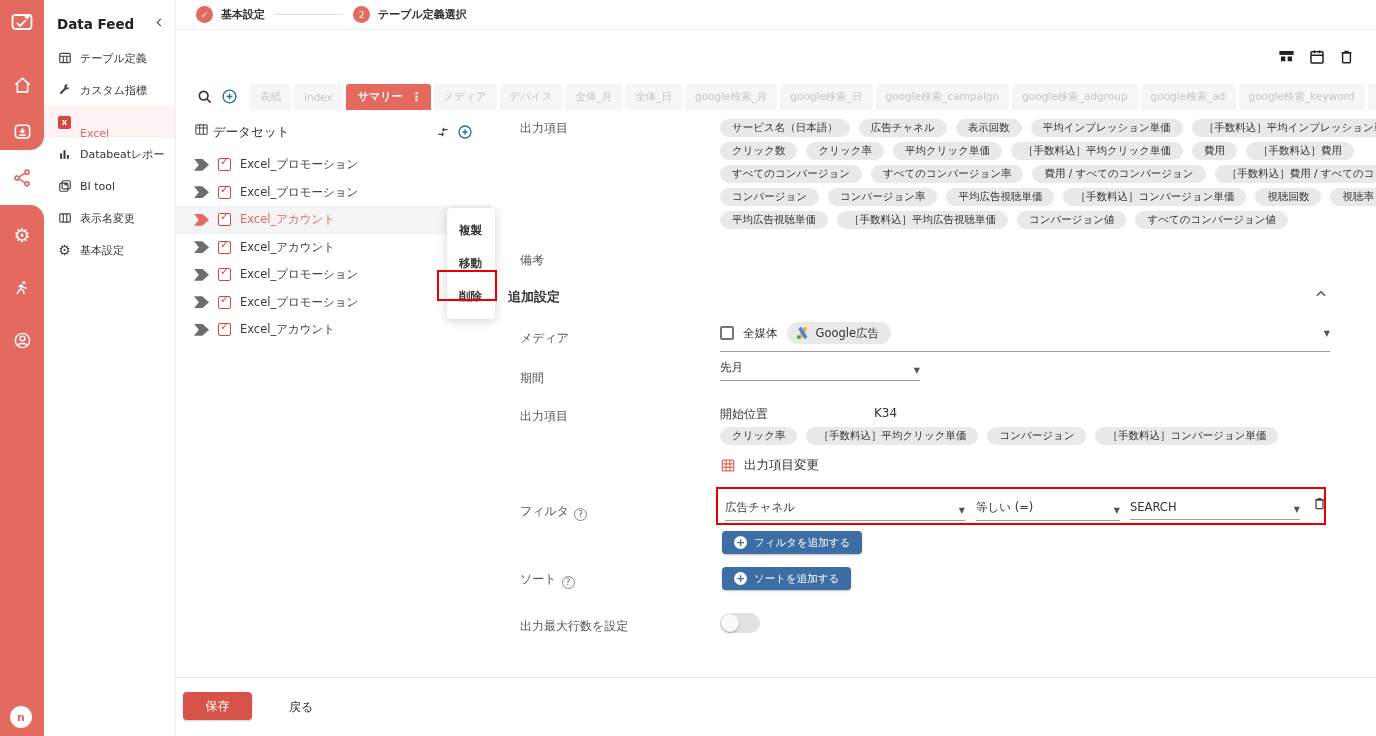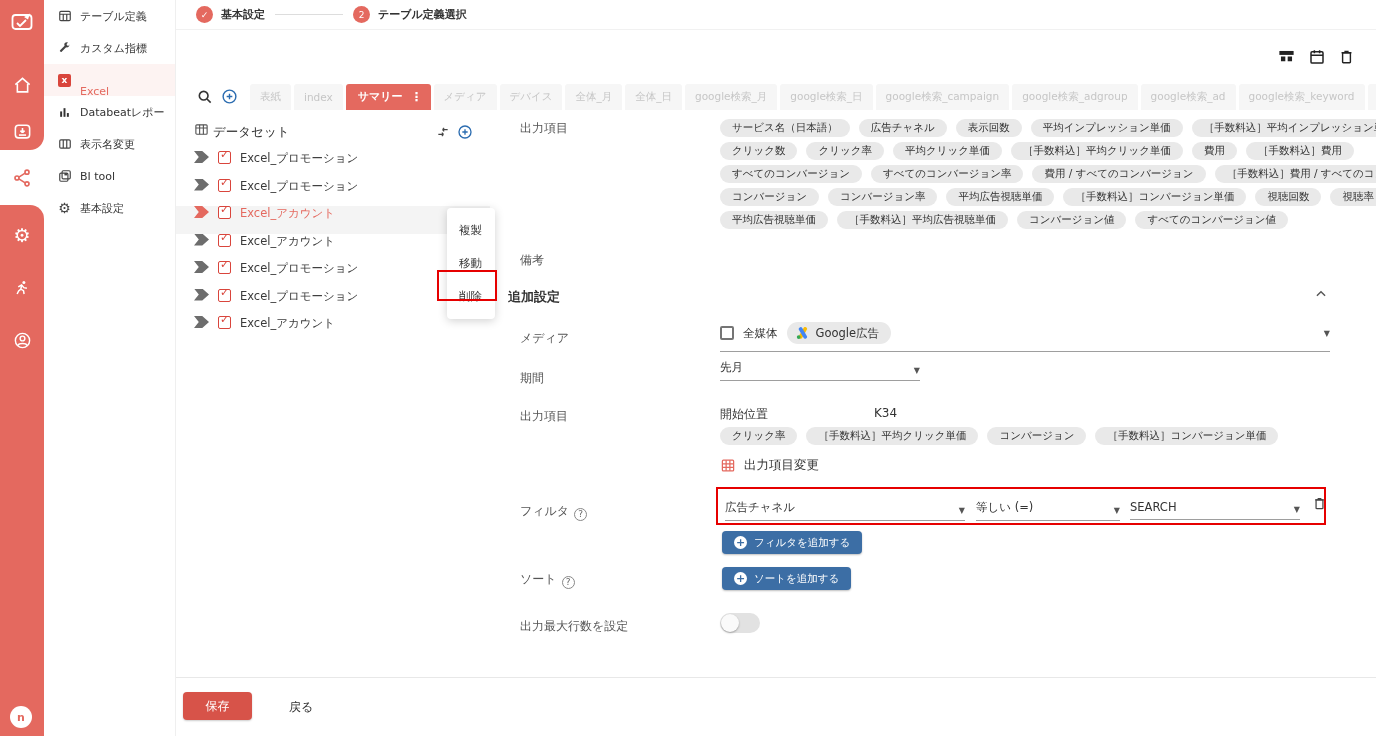--- a/index.html
+++ b/index.html
@@ -56,21 +56,21 @@
   .tab{flex:none;height:26px;display:flex;align-items:center;padding:0 10px;background:#f6f6f6;color:#c6c6c6;
     font-size:10.5px;border-radius:3px 3px 0 0;cursor:pointer;}
   .tab.active{background:var(--accent);color:#fff;font-weight:bold;font-size:11px;padding:0 8px 0 12px;}
   .tab .kebab{margin-left:8px;font-weight:bold;font-size:12px;}
 
   
   .dataset{position:absolute;left:176px;top:110px;width:314px;bottom:59px;background:#fff;z-index:2;}
   .ds-head{display:flex;align-items:flex-end;padding:12px 16px 10px 18px;gap:4px;}
   .ds-title{font-size:12.5px;color:#333;flex:1;}
   .ds-head .ds-tool{width:18px;height:18px;display:flex;align-items:center;justify-content:center;cursor:pointer;}
-  .ds-row{display:flex;align-items:flex-start;gap:9px;height:27.5px;padding:0 10px 0 18px;cursor:pointer;font-size:11.5px;color:#3a3a3a;}
+  .ds-row{display:flex;align-items:center;gap:9px;height:27.5px;padding:0 10px 0 18px;cursor:pointer;font-size:11.5px;color:#3a3a3a;}
   .ds-row.selected{background:#f4f4f4;color:var(--accent);}
   .ds-chev{width:15px;height:12px;background:#6d6d6d;flex:none;
     clip-path:polygon(0 0,55% 0,100% 50%,55% 100%,0 100%,32% 50%);}
   .ds-row.selected .ds-chev{background:var(--accent);}
   .ds-check{width:13px;height:13px;border:1.6px solid #D9453C;border-radius:2px;background:#fff;position:relative;flex:none;}
   .ds-check:after{content:"✓";position:absolute;left:1px;top:-4px;color:#D9453C;font-size:11px;font-weight:bold;}
   .ds-label{white-space:nowrap;}
 
   
   .detail{position:absolute;left:490px;top:110px;right:0;bottom:59px;background:#fff;}
@@ -104,21 +104,21 @@
   .blue-btn .plus-bubble{width:13px;height:13px;border-radius:50%;background:#fff;color:var(--blue);font-size:11px;font-weight:bold;
     display:flex;align-items:center;justify-content:center;line-height:1;}
   .toggle{position:absolute;left:230px;top:503px;width:40px;height:20px;background:#e2e2e2;border-radius:10px;cursor:pointer;}
   .toggle .knob{position:absolute;left:1px;top:1px;width:18px;height:18px;border-radius:50%;background:#fafafa;
     box-shadow:0 1px 2px rgba(0,0,0,.3);}
   .trash-small{position:absolute;left:822px;top:385px;width:16px;height:18px;cursor:pointer;}
 
   
   .ctx-menu{position:absolute;left:447px;top:208px;width:48px;background:#fff;border-radius:4px;z-index:8;
     box-shadow:0 2px 10px rgba(0,0,0,.18);padding:6px 0;}
-  .ctx-item{padding:9px 12px;font-size:11.5px;color:#333;cursor:pointer;white-space:nowrap;}
+  .ctx-item{padding:9px 12px;font-size:11.5px;color:#333;cursor:pointer;white-space:nowrap;font-weight:bold;}
 
   
   .annot{position:absolute;border:2px solid var(--annotation);z-index:9;pointer-events:none;}
   .annot-delete{left:437px;top:270px;width:60px;height:31px;}
   .annot-filter{left:716px;top:487px;width:610px;height:38px;}
 
   
   .footer{position:absolute;left:176px;right:0;bottom:0;height:59px;background:#fff;border-top:1px solid #e8e8e8;z-index:3;}
   .save-btn{position:absolute;left:7px;top:14px;width:69px;height:28px;background:var(--accent-dark);border:none;border-radius:4px;
     color:#fff;font-size:12px;cursor:pointer;box-shadow:0 1px 2px rgba(0,0,0,.2);}
@@ -177,20 +177,28 @@
           <circle cx="12" cy="12" r="9"></circle>
             <circle cx="12" cy="9.5" r="3"></circle>
             <path d="M6.3 18.2c1.2-3.2 10.2-3.2 11.4 0"></path>
         </svg>
       </div>
     </div>
     <div class="rail-badge">n</div>
   </aside>
 
   <nav class="sidebar">
+    <div class="sidebar-head">
+      <span class="sidebar-title">Data Feed</span>
+      <span class="collapse">
+        <svg width="11" height="11" viewBox="0 0 24 24" fill="none" stroke="#555" stroke-width="2.5">
+            <path d="M15 4 7 12l8 8"></path>
+          </svg>
+      </span>
+    </div>
     <div>
         <div class="menu-item">
           <span class="mi-icon">
             <svg width="14" height="14" viewBox="0 0 24 24" fill="none" stroke="#444" stroke-width="2">
               <rect x="3" y="4" width="18" height="16" rx="2"></rect>
               <path d="M3 9h18M9 9v11M15 9v11"></path>
             </svg>
           </span>
           <span class="mi-label">テーブル定義</span>
         </div>
@@ -214,35 +222,35 @@
               <rect x="4" y="10" width="3.6" height="10"></rect>
               <rect x="10.2" y="4" width="3.6" height="16"></rect>
               <rect x="16.4" y="13" width="3.6" height="7"></rect>
             </svg>
           </span>
           <span class="mi-label">Databeatレポート</span>
         </div>
         <div class="menu-item">
           <span class="mi-icon">
             <svg width="14" height="14" viewBox="0 0 24 24" fill="none" stroke="#444" stroke-width="2">
-              <rect x="3" y="5" width="18" height="14" rx="2"></rect>
-              <path d="M9 5v14M15 5v14"></path>
-            </svg>
-          </span>
-          <span class="mi-label">表示名変更</span>
-        </div>
-        <div class="menu-item">
-          <span class="mi-icon">
-            <svg width="14" height="14" viewBox="0 0 24 24" fill="none" stroke="#444" stroke-width="2">
               <rect x="7" y="3" width="14" height="14" rx="2"></rect>
               <rect x="3" y="7" width="14" height="14" rx="2"></rect>
               <rect x="11" y="7" width="5" height="4" fill="#444" stroke="none"></rect>
             </svg>
           </span>
           <span class="mi-label">BI tool</span>
+        </div>
+        <div class="menu-item">
+          <span class="mi-icon">
+            <svg width="14" height="14" viewBox="0 0 24 24" fill="none" stroke="#444" stroke-width="2">
+              <rect x="3" y="5" width="18" height="14" rx="2"></rect>
+              <path d="M9 5v14M15 5v14"></path>
+            </svg>
+          </span>
+          <span class="mi-label">表示名変更</span>
         </div>
         <div class="menu-item">
           <span class="mi-icon">
             <span class="gear-small">⚙</span>
           </span>
           <span class="mi-label">基本設定</span>
         </div>
       </div>
   </nav>
 

